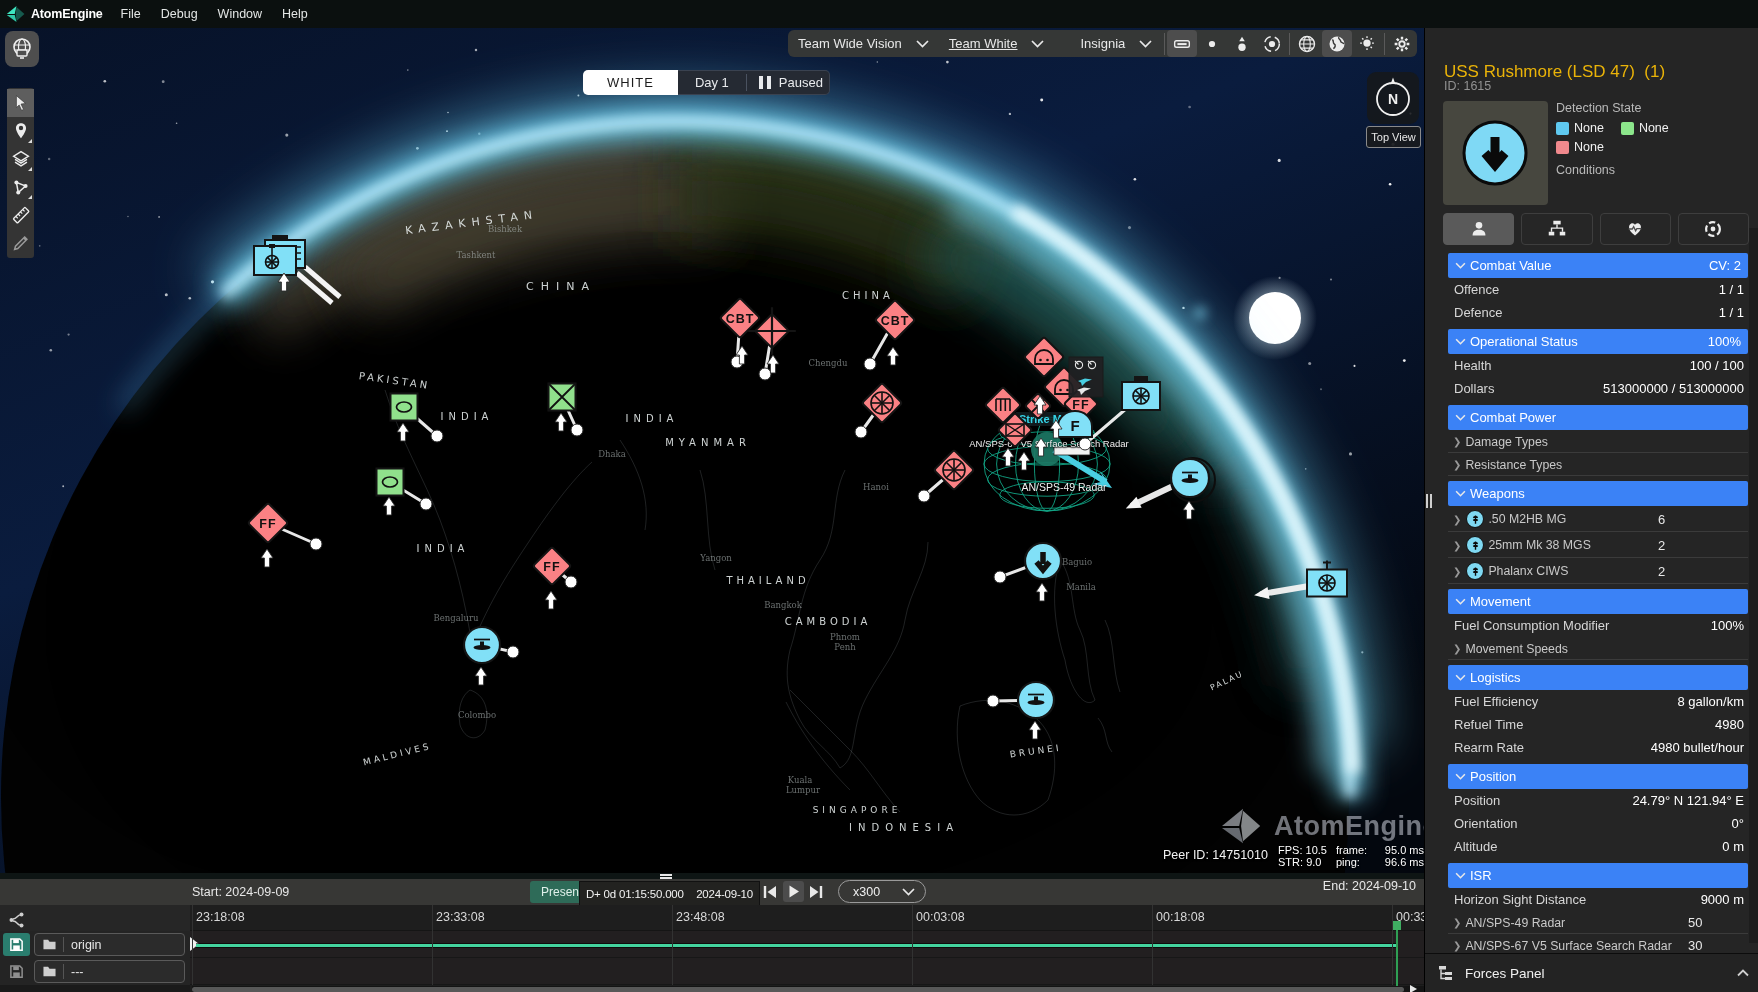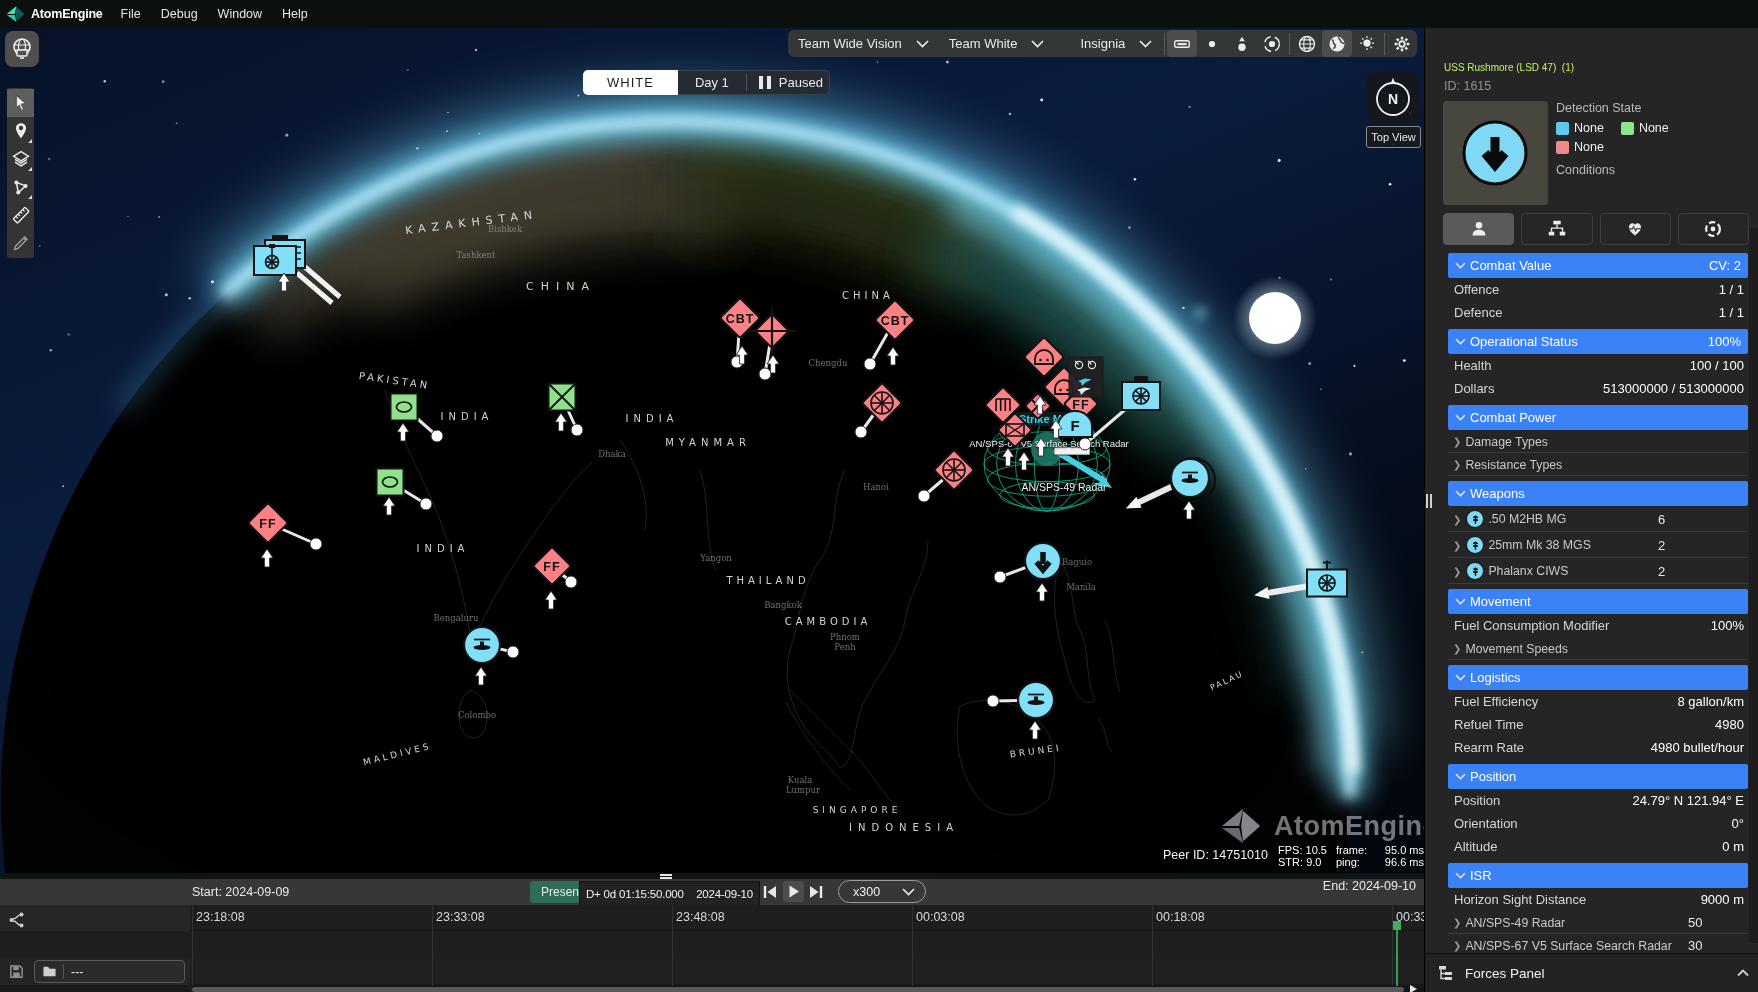--- a/index.html
+++ b/index.html
@@ -36,21 +36,21 @@
 #watermark .wm-text { font-size:27px; font-weight:600; color:rgba(205,210,220,.55); letter-spacing:0.5px; margin-left:6px; }
 #peer { position:absolute; left:1163px; top:820px; color:#f2f2f2; font-size:12.5px; text-shadow:0 1px 2px #000; z-index:5; }
 #stats { position:absolute; left:1278px; top:816px; width:146px; color:#fff; font-size:11px; line-height:12px; text-shadow:0 1px 2px #000; z-index:5; }
 #stats .r { display:flex; }
 #stats .c1 { width:58px; } #stats .c2 { width:44px; } #stats .c3 { flex:1; text-align:right; }
 
 #panel { position:absolute; left:1424px; top:28px; width:334px; height:964px; background:#252525; border-left:1px solid #000; z-index:45; }
 #panel-header { position:absolute; left:0; top:0; width:334px; height:30px; background:#1e1e1e; display:flex; align-items:center; }
 #panel-header .ph-title { color:#f0f0f0; font-size:13.5px; margin-left:10px; }
 #panel-header .chev { position:absolute; right:10px; }
-#ent-title { position:absolute; left:19px; top:34px; color:#bef264; font-size:10px; }
+#ent-title { position:absolute; left:19px; top:34px; color:#eab308; font-size:17px; }
 #ent-id { position:absolute; left:19px; top:51px; color:#929292; font-size:12.5px; }
 #ent-iconbox { position:absolute; left:18px; top:73px; width:105px; height:104px; background:#47473f; border-radius:4px; }
 #detection { position:absolute; left:131px; top:73px; width:195px; }
 #detection .dt-title { color:#b9b9b9; font-size:12.5px; margin-bottom:6px; }
 #detection .dt-row { display:flex; align-items:center; margin-bottom:5px; }
 #detection .sw { width:13px; height:13px; border-radius:2px; margin-right:5px; }
 #detection .dt-lbl { color:#f0f0f0; font-size:12.5px; margin-right:17px; }
 #detection .cond { color:#b9b9b9; font-size:12.5px; margin-top:9px; }
 #tabs { position:absolute; left:18px; top:185px; width:306px; display:flex; gap:7px; }
 #tabs .tab { flex:1; height:32px; border-radius:4px; background:#262626; border:1px solid #3e3e3e; display:flex; align-items:center; justify-content:center; }
@@ -622,21 +622,21 @@
   </div>
 </div>
 
 <div id="team-toolbar">
       <div class="dd">
         <span class="lbl">Team Wide Vision</span>
         <svg width="13" height="8" viewBox="0 0 13 8">
           <path d="M1 1 L6.5 6.5 L12 1" stroke="#e8e8e8" stroke-width="1.7" fill="none"></path>
         </svg>
       </div>
-      <div class="dd" style="padding-right: 26px;">
+      <div class="dd" style="padding-right: 26px; text-decoration: underline;">
         <span class="lbl">Team White</span>
         <svg width="13" height="8" viewBox="0 0 13 8">
           <path d="M1 1 L6.5 6.5 L12 1" stroke="#e8e8e8" stroke-width="1.7" fill="none"></path>
         </svg>
       </div>
       <div class="dd">
         <span class="lbl">Insignia</span>
         <svg width="13" height="8" viewBox="0 0 13 8">
           <path d="M1 1 L6.5 6.5 L12 1" stroke="#e8e8e8" stroke-width="1.7" fill="none"></path>
         </svg>
@@ -1000,20 +1000,40 @@
       <div class="tick-lbl" style="left: 1156px;">00:18:08</div>
       <div class="tick-lbl" style="left: 1396px;">00:33:08</div>
     </div>
   <svg class="cell-icon" width="18" height="18" viewBox="0 0 18 18">
     <circle cx="3.5" cy="9" r="2" fill="#cfcfcf"></circle>
       <circle cx="13.5" cy="3.5" r="2" fill="#cfcfcf"></circle>
       <circle cx="13.5" cy="14.5" r="2" fill="#cfcfcf"></circle>
     <path d="M5 8 C9 8 9 4.5 11.8 4 M5 10 C9 10 9 13.5 11.8 14" stroke="#cfcfcf" stroke-width="1.4" fill="none"></path>
   </svg>
   <div id="tracks">
+      <div class="trackrow" style="top: 0px;">
+        <div class="trackhead">
+          <div class="savebtn on">
+            <svg width="15" height="15" viewBox="0 0 16 16">
+              <path d="M2 2 H11.5 L14 4.5 V14 H2 Z" fill="none" stroke="#fff" stroke-width="1.6"></path>
+              <rect x="4.5" y="2.5" width="6" height="4" fill="#fff"></rect>
+              <rect x="4.5" y="9" width="7" height="5" fill="#fff"></rect>
+            </svg>
+          </div>
+          <div class="namefield">
+            <svg width="15" height="13" viewBox="0 0 16 14" style="margin-left:7px">
+              <path d="M1.5 2 H6.5 L8 4 H14.5 V12 H1.5 Z" fill="#cfcfcf"></path>
+            </svg>
+            <span class="fdiv"></span>
+            <span>origin</span>
+          </div>
+        </div>
+        <div id="playmarker"></div>
+        <div id="origin-line"></div>
+      </div>
       <div class="trackrow" style="top: 27px;">
         <div class="trackhead">
           <div class="savebtn">
             <svg width="15" height="15" viewBox="0 0 16 16">
               <path d="M2 2 H11.5 L14 4.5 V14 H2 Z" fill="none" stroke="#8f8f8f" stroke-width="1.6"></path>
               <rect x="4.5" y="2.5" width="6" height="4" fill="#8f8f8f"></rect>
               <rect x="4.5" y="9" width="7" height="5" fill="#8f8f8f"></rect>
             </svg>
           </div>
           <div class="namefield">

